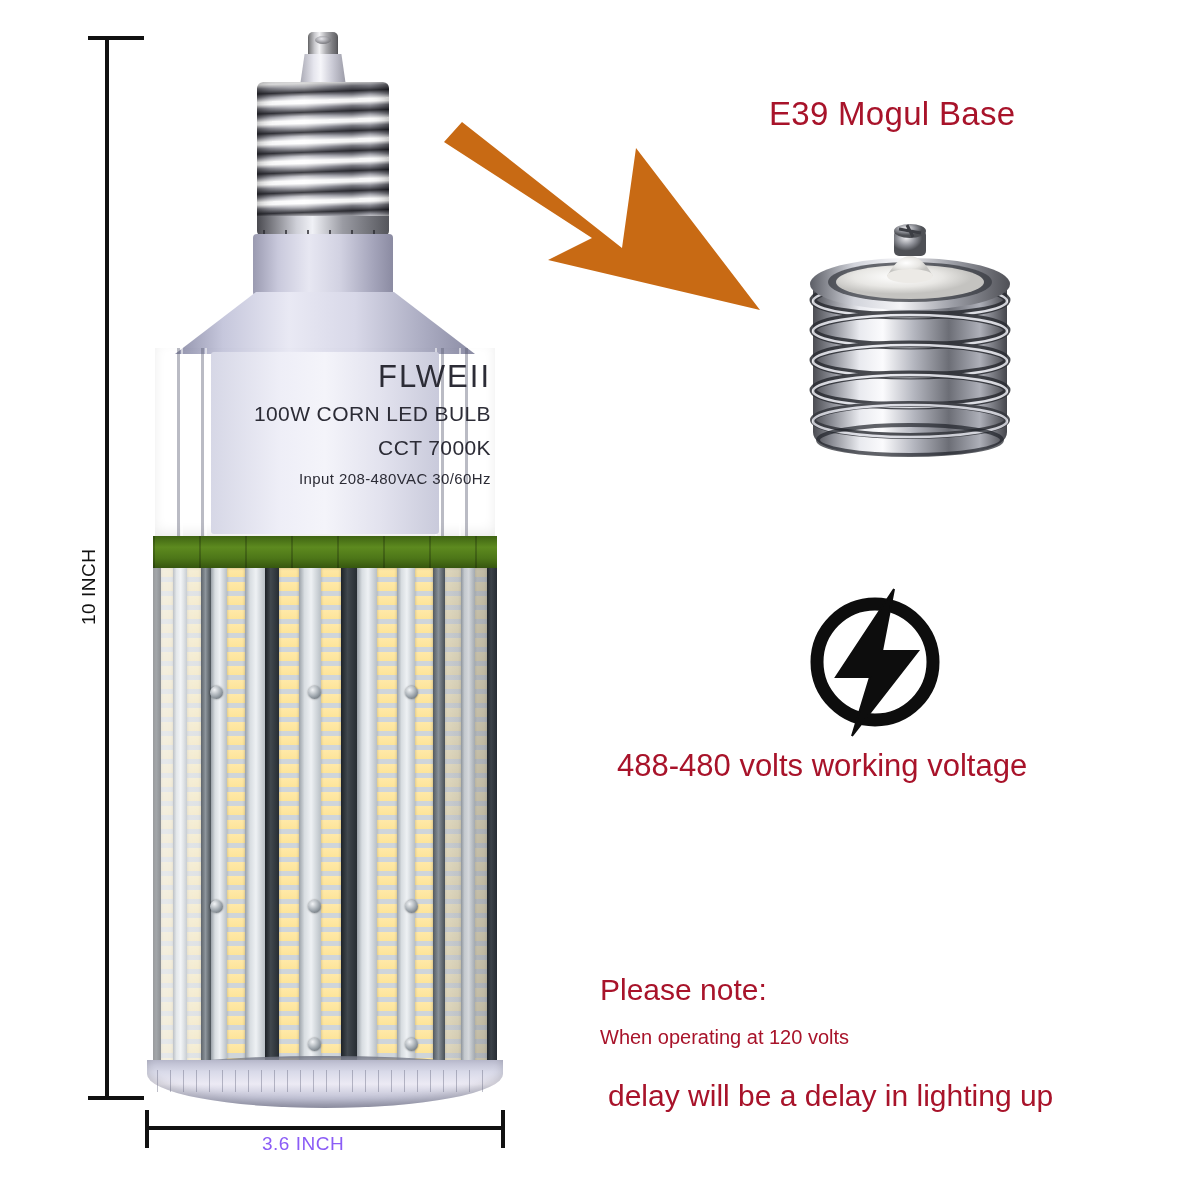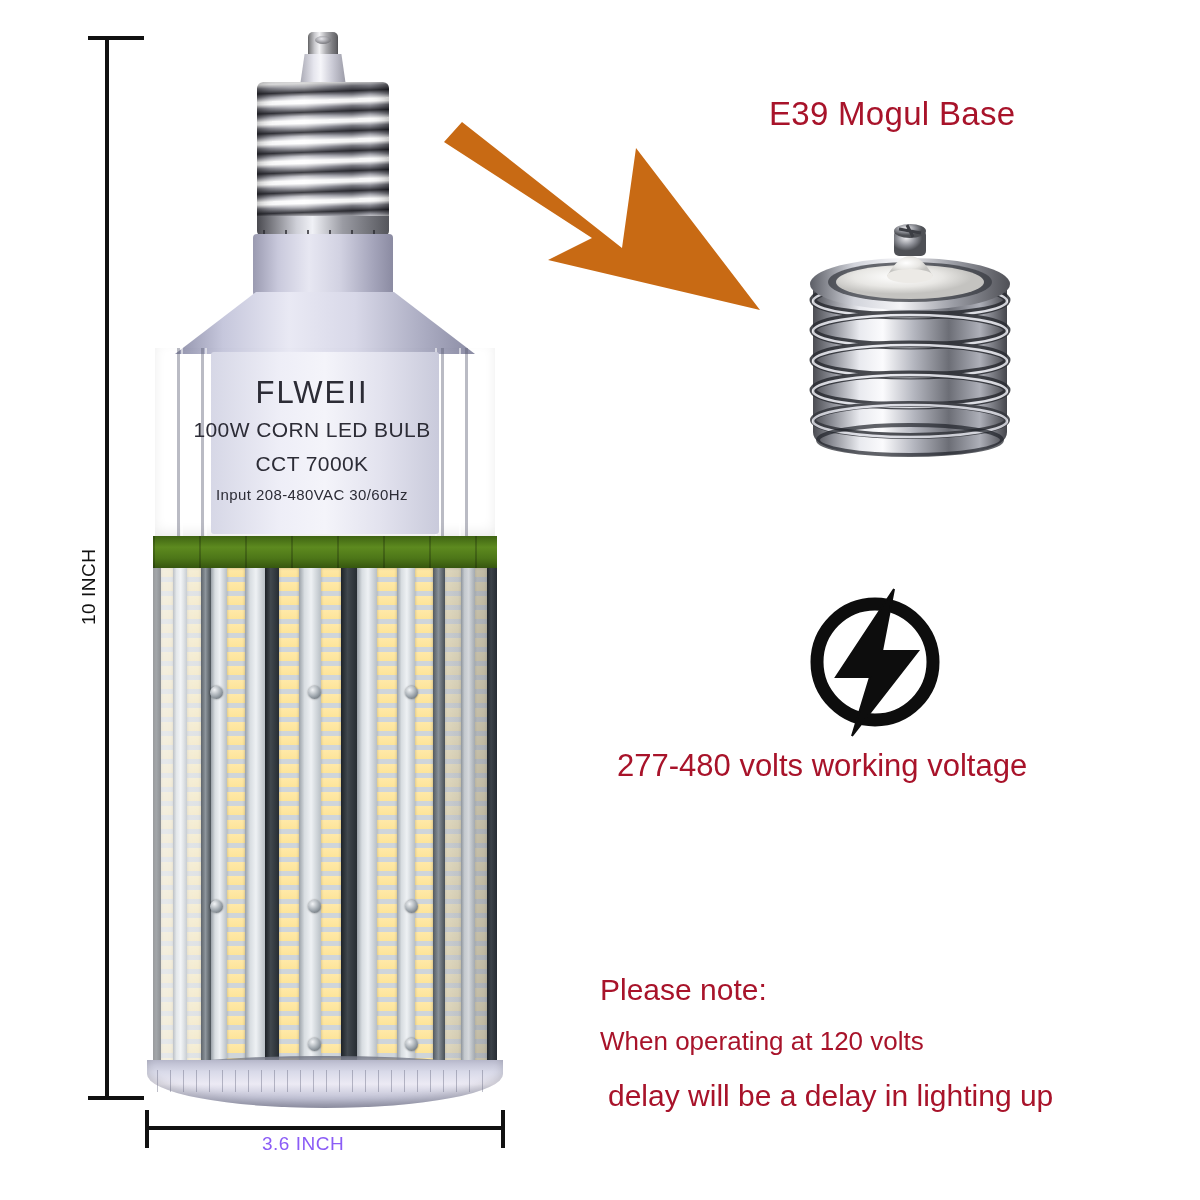--- a/index.html
+++ b/index.html
@@ -72,22 +72,22 @@
     box-shadow:inset 0 -6px 12px rgba(0,0,0,.08);
   }
   .fin{position:absolute;top:318px;height:190px;width:3px;background:rgba(90,92,115,.42);}
   .fin2{position:absolute;top:318px;height:190px;width:2px;background:rgba(255,255,255,.55);}
   .label-plate{
     position:absolute;left:76px;top:322px;width:228px;height:182px;
     background:linear-gradient(90deg,#d6d7e6 0%,#eeeef7 30%,#f4f4fa 50%,#e2e2ee 75%,#c9cadb 100%);
     border-radius:3px;
   }
   .label-text{
-    position:absolute;left:7px;top:330px;width:340px;text-align:center;
-    color:#2c2c36;font-family:"Liberation Sans", sans-serif;margin-top:16px;
+    position:absolute;left:16px;top:330px;width:340px;text-align:right;
+    color:#2c2c36;font-family:"Liberation Sans", sans-serif;
   }
   .brand{font-size:31px;letter-spacing:2px;font-weight:400;line-height:1.1;}
   .spec{font-size:21px;letter-spacing:.4px;margin-top:7px;line-height:1.28;}
   .spec.small{font-size:15px;}
   .serial{font-size:21px;letter-spacing:1px;margin-top:2px;}
 
   .greenband{
     position:absolute;left:18px;top:506px;width:344px;height:32px;
     background:linear-gradient(180deg,#3e6312 0%,#5d8a1f 35%,#4d7618 70%,#36560f 100%);
   }
@@ -145,21 +145,21 @@
   
   #arrow{position:absolute;left:440px;top:110px;width:340px;height:220px;}
 
   
   .hdr{
     position:absolute;color:#a8132a;font-size:33px;letter-spacing:.3px;white-space:nowrap;
   }
   .redtext{position:absolute;color:#a8132a;white-space:nowrap;}
   #voltage-line{left:617px;top:748px;font-size:31px;}
   #note-1{left:600px;top:973px;font-size:30px;}
-  #note-2{left:600px;top:1026px;font-size:26px;}
+  #note-2{left:600px;top:1026px;font-size:20px;}
   #note-3{left:608px;top:1079px;font-size:30px;}
 
   #mogul{position:absolute;left:795px;top:218px;width:230px;height:248px;}
   #bolt{position:absolute;left:790px;top:585px;width:170px;height:155px;}
 </style>
 </head>
 <body>
 
 <div id="stage">
 
@@ -304,19 +304,19 @@
     <ellipse cx="115" cy="13" rx="16" ry="7" fill="url(#contact)"></ellipse>
     <path d="M104,11 L126,15 M112,7 L118,19" stroke="#3c3e44" stroke-width="3" fill="none"></path>
   </svg>
 
   <svg id="bolt" viewBox="0 0 170 155">
     <circle cx="85" cy="77" r="58" fill="none" stroke="#0d0d0d" stroke-width="13"></circle>
     <polygon points="104,4 46,92 80,92 62,151 128,66 92,66" fill="#0d0d0d" stroke="#0d0d0d" stroke-width="2"></polygon>
     <polygon points="104,4 46,92 80,92" fill="#ffffff" opacity="0"></polygon>
   </svg>
 
-  <div class="redtext" id="voltage-line">277-480 volts working voltage</div>
+  <div class="redtext" id="voltage-line">488-480 volts working voltage</div>
 
   <div class="redtext" id="note-1">Please note:</div>
   <div class="redtext" id="note-2">When operating at 120 volts</div>
   <div class="redtext" id="note-3">delay will be a delay in lighting up</div>
 
 </div>
 
 </body></html>

